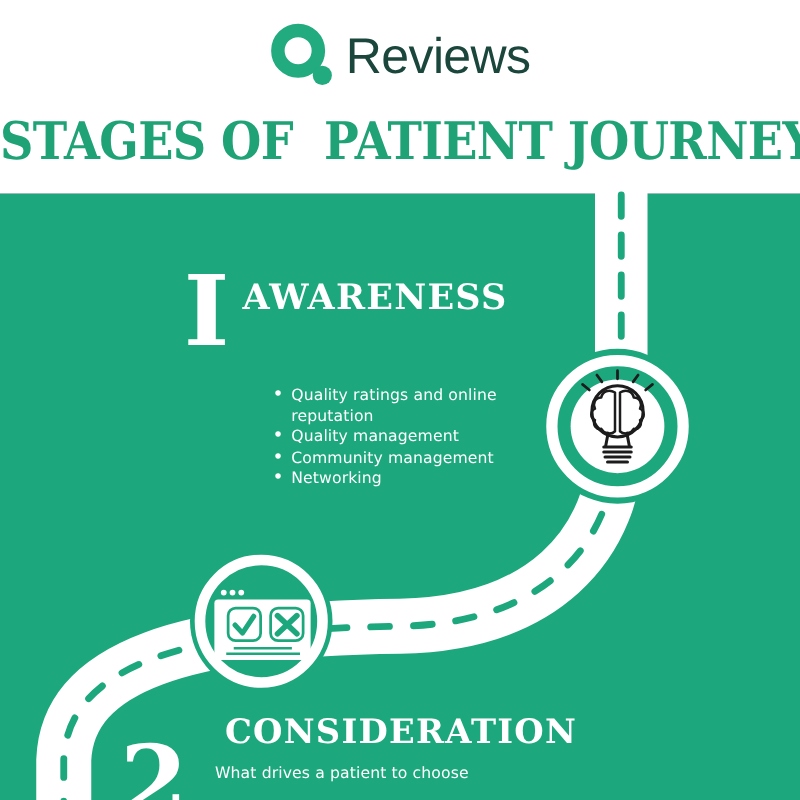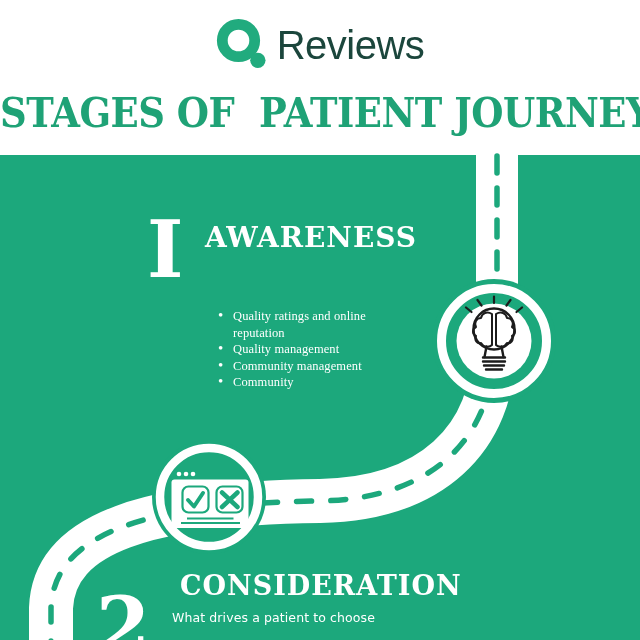--- a/index.html
+++ b/index.html
@@ -22,29 +22,29 @@
   
   .poster{position:absolute;top:155px;left:0;width:640px;height:485px;background:#1CA87C;}
   .road-svg{position:absolute;top:-155px;left:0;width:640px;height:640px;pointer-events:none;}
 
   .stage-text{position:absolute;color:#fff;}
   .numeral{font-family:"DejaVu Serif",serif;font-weight:700;line-height:0.9;color:#fff;}
   .numeral-1{left:147px;top:60px;font-size:78px;}
   .numeral-2{left:96px;top:436px;font-size:78px;}
   .stage-heading{font-family:"DejaVu Serif",serif;font-weight:700;color:#fff;
                  letter-spacing:1px;margin:0;font-size:28px;line-height:1.05;}
-  .heading-1{position:absolute;left:205px;top:68px;}
+  .heading-1{position:absolute;left:194px;top:68px;}
   .heading-2{position:absolute;left:180px;top:417px;font-size:27px;text-align:right;}
   .stage-desc{position:absolute;font-size:12.5px;line-height:16.5px;color:#fff;
               white-space:pre-line;letter-spacing:0.1px;}
   .desc-1{left:205px;top:104px;width:235px;}
   .desc-2{left:172px;top:455px;width:260px;}
   .bullet-list{position:absolute;left:218px;top:153px;margin:0;padding:0;list-style:none;
                color:#fff;font-size:12.5px;line-height:16.5px;}
-  .bullet-list li{position:relative;padding-left:15px;max-width:176px;letter-spacing:0.1px;font-family:Liberation Serif, serif;}
+  .bullet-list li{position:relative;padding-left:15px;max-width:176px;letter-spacing:0.1px;}
   .bullet-list li::before{content:"\2022";position:absolute;left:0;top:-1px;font-size:15px;}
 </style>
 </head>
 <body>
 
 <div class="stage-canvas">
 
   <div class="header">
     <div class="logo-row">
       <svg class="logo-mark" viewBox="0 0 60 60">
@@ -101,21 +101,21 @@
         </g>
       </g>
     </svg>
 
     <div class="numeral numeral-1 stage-text">I</div>
     <h2 class="stage-heading heading-1">AWARENESS</h2>
     <ul class="bullet-list">
       <li>Quality ratings and online reputation</li>
       <li>Quality management</li>
       <li>Community management</li>
-      <li>Community</li>
+      <li>Networking</li>
     </ul>
 
     <div class="numeral numeral-2 stage-text">2</div>
     <h2 class="stage-heading heading-2">CONSIDERATION</h2>
     <div class="stage-desc desc-2">What drives a patient to choose</div>
 
   </div>
 </div>
 
 </body></html>

